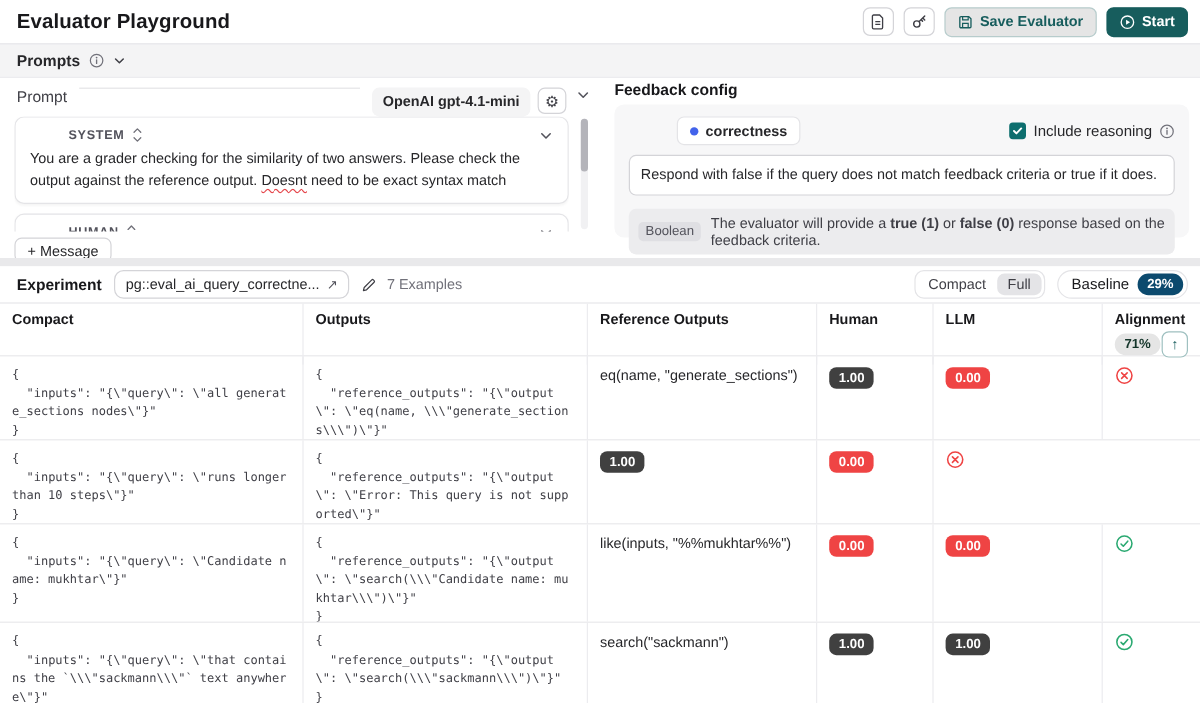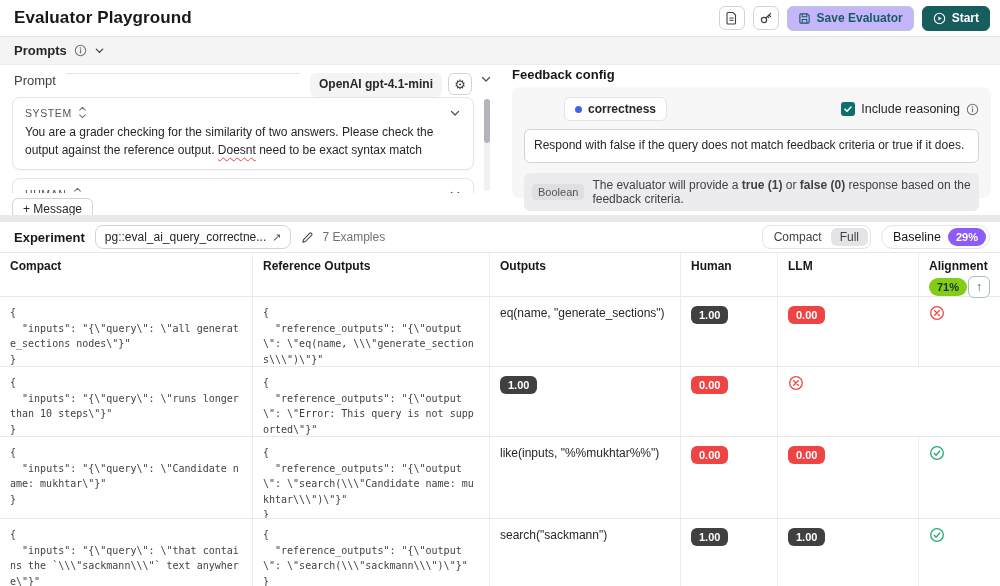--- a/index.html
+++ b/index.html
@@ -6,39 +6,39 @@
   html,body { background:#fff; }
   body { font-family:"Liberation Sans", sans-serif; color:#18181b; }
   .app { position:relative; width:1000px; height:586px; background:#fff; overflow:hidden; }
 
   
   .app-header { position:absolute; left:0; top:0; width:1000px; height:36px; display:flex; align-items:center; padding:0 10px 0 14px; background:#fff; }
   .app-title { font-size:17px; font-weight:700; letter-spacing:.1px; }
   .header-actions { margin-left:auto; display:flex; align-items:center; gap:8px; }
   .icon-btn { width:26px; height:24px; border:1px solid #d4d4d8; border-radius:6px; background:#fff; display:flex; align-items:center; justify-content:center; cursor:pointer; }
   .btn { display:flex; align-items:center; gap:6px; height:25px; padding:0 10px; border-radius:6px; font-size:12px; font-weight:600; cursor:pointer; }
-  .btn-outline { border:1px solid #b7cccc; color:#175d5d; background:#c4b5fd; }
+  .btn-outline { border:1px solid #b7cccc; color:#175d5d; background:#e5e5e5; }
   .btn-solid { border:1px solid #175d5d; background:#175d5d; color:#fff; }
 
   
   .prompts-bar { position:absolute; left:0; top:36px; width:1000px; height:29px; background:#f4f4f5; border-top:1px solid #e7e7ea; border-bottom:1px solid #ececef; display:flex; align-items:center; gap:7px; padding:0 14px; }
   .prompts-label { font-size:13px; font-weight:700; color:#27272a; }
 
   
   .prompt-pane { position:absolute; left:0; top:65px; width:500px; height:150px; }
   .prompt-titlerow { position:absolute; left:14px; right:8px; top:8px; height:24px; display:flex; }
   .prompt-title { font-size:13px; font-weight:400; color:#3f3f46; white-space:nowrap; }
   .hline { flex:1; height:1px; background:#e4e4e7; margin:0 10px; }
   .model-badge { background:#f4f4f5; border-radius:6px; padding:4px 9px; font-size:12px; font-weight:700; color:#27272a; white-space:nowrap; cursor:pointer; }
   .gear-btn { width:24px; height:22px; border:1px solid #d4d4d8; border-radius:6px; background:#fff; margin-left:6px; display:flex; align-items:center; justify-content:center; font-size:13px; color:#3f3f46; cursor:pointer; }
   .chev { margin-left:8px; cursor:pointer; display:flex; }
   .messages { position:absolute; left:12px; top:32px; width:462px; height:96px; overflow:hidden; }
   .msg-card { background:#fff; border:1px solid #e4e4e7; border-radius:8px; box-shadow:0 1px 2px rgba(0,0,0,.04); padding:8px 12px 10px; margin-bottom:8px; }
   .msg-head { display:flex; align-items:center; }
-  .msg-role { font-size:10.5px; font-weight:400; letter-spacing:.6px; color:#52525b; }
+  .msg-role { font-size:10.5px; font-weight:700; letter-spacing:.6px; color:#52525b;margin-left:32px; }
   .sort-ic { margin-left:6px; display:flex; }
   .msg-head .chev { margin-left:auto; }
   .msg-body { font-size:12px; color:#27272a; line-height:1.5; margin-top:4px; }
   .misspell { text-decoration:underline wavy #e5484d 1px; text-underline-offset:2.5px; }
   .pscroll { position:absolute; right:10px; top:34px; width:6px; height:92px; border-radius:3px; background:#f1f1f3; }
   .pscroll .thumb { width:6px; height:44px; border-radius:3px; background:#b4b4ba; }
   .add-msg-btn { position:absolute; left:12px; top:133px; height:21px; padding:0 10px; background:#fff; border:1px solid #d4d4d8; border-radius:6px; font-size:12px; color:#27272a; display:flex; align-items:center; cursor:pointer; }
 
   
   .feedback-pane { position:absolute; left:500px; top:55px; width:500px; height:150px; }
@@ -61,30 +61,30 @@
   .exp-label { font-size:13px; font-weight:700; margin-right:10px; }
   .exp-badge { display:flex; align-items:center; gap:6px; border:1px solid #d4d4d8; border-radius:8px; padding:4px 9px; font-size:12px; color:#27272a; cursor:pointer; white-space:nowrap; }
   .exp-badge .arrow { color:#52525b; font-size:11px; }
   .pencil-btn { margin-left:10px; display:flex; cursor:pointer; }
   .examples-count { margin-left:8px; font-size:12px; color:#71717a; }
   .exp-right { margin-left:auto; display:flex; align-items:flex-end; gap:10px;padding-left:20px; }
   .seg { display:flex; align-items:center; border:1px solid #e4e4e7; border-radius:8px; background:#fff; padding:2px; font-size:12px; color:#3f3f46; }
   .seg .opt { padding:2px 9px; border-radius:6px; cursor:pointer; }
   .seg .opt.active { background:#e4e4e7; font-weight:400; }
   .baseline-pill { display:flex; align-items:center; gap:7px; border:1px solid #e4e4e7; border-radius:16px; background:#fff; padding:2px 3px 2px 11px; font-size:12.5px; color:#18181b; cursor:pointer; }
-  .baseline-val { background:#8b5cf6; color:#fff; border-radius:12px; padding:3px 8px; font-size:11px; font-weight:700; }
+  .baseline-val { background:#0c4a6e; color:#fff; border-radius:12px; padding:3px 8px; font-size:11px; font-weight:700; }
 
   
   .etable { position:absolute; left:0; top:252px; width:1000px; height:334px; border-top:1px solid #e7e7ea; overflow:hidden; }
   .thead, .trow { display:grid; grid-template-columns:253px 237px 191px 97px 141px 81px; }
   .thead { height:43px; }
   .th { padding:6px 10px; font-size:12px; font-weight:700; color:#18181b; border-right:1px solid #ececef; }
   .th:last-child, .tcell:last-child { border-right:none; }
   .align-extra { display:flex; align-items:center; justify-content:space-between; margin-top:3px; }
-  .align-pct { background:#84cc16; color:#14352a; border-radius:11px; padding:3px 8px; font-size:11px; font-weight:700; }
+  .align-pct { background:#e5e5e5; color:#14352a; border-radius:11px; padding:3px 8px; font-size:11px; font-weight:700; }
   .sort-up-btn { width:22px; height:22px; border:1px solid #9fc0c0; border-radius:6px; background:#fff; color:#175d5d; font-size:12px; display:flex; align-items:center; justify-content:center; cursor:pointer; }
   .trow { border-top:1px solid #e9e9ec; }
   .tcell { padding:8px 10px; border-right:1px solid #ececef; overflow:hidden; }
   .json { font-family:"DejaVu Sans Mono", monospace; font-size:10px; line-height:1.55; color:#3f3f46; white-space:pre-wrap; word-break:break-all; }
   .plain { font-size:12px; color:#27272a; line-height:1.4; }
   .score { display:inline-block; border-radius:6px; padding:3px 8px; font-size:11px; font-weight:700; color:#fff; }
   .score.good { background:#404040;text-align:center; }
   .score.bad { background:#ef4444; }
 </style>
 </head>
@@ -261,22 +261,22 @@
       <span class="baseline-pill">
         <span>Baseline</span>
         <span class="baseline-val">29%</span>
       </span>
     </span>
   </div>
 
   <div class="etable">
     <div class="thead">
       <div class="th">Compact</div>
+      <div class="th">Outputs</div>
       <div class="th">Reference Outputs</div>
-      <div class="th">Outputs</div>
       <div class="th">Human</div>
       <div class="th">LLM</div>
       <div class="th">
         <div>Alignment</div>
         <div class="align-extra">
           <span class="align-pct">71%</span>
           <span class="sort-up-btn">↑</span>
         </div>
       </div>
     </div>

